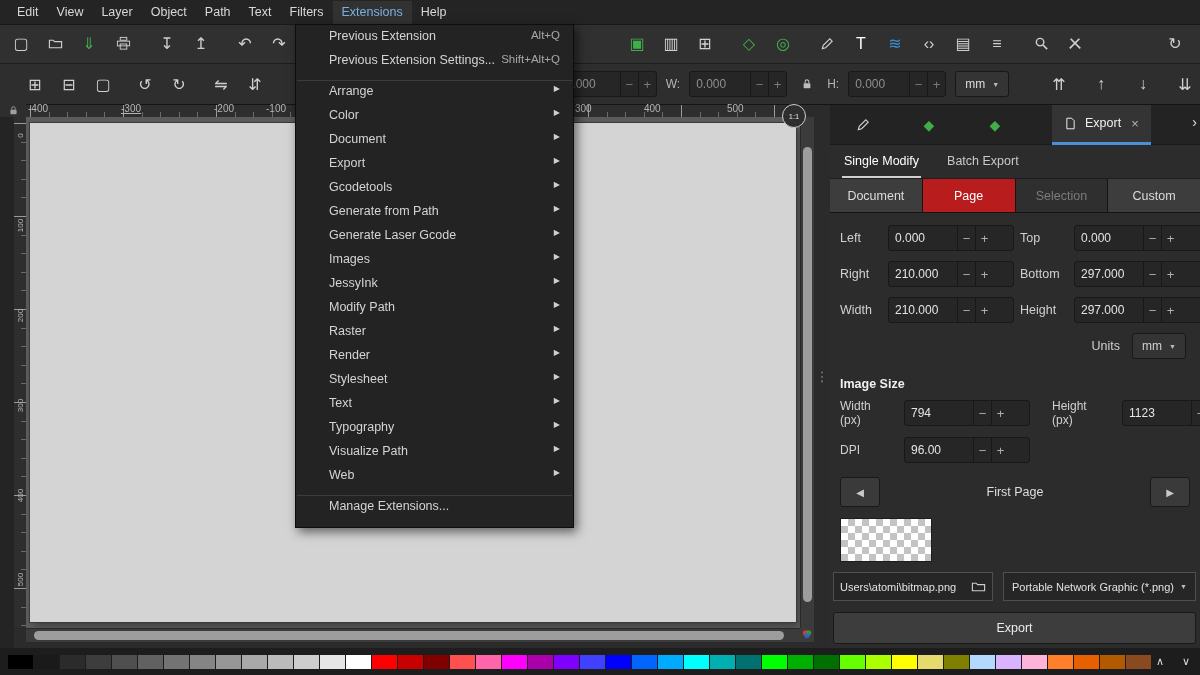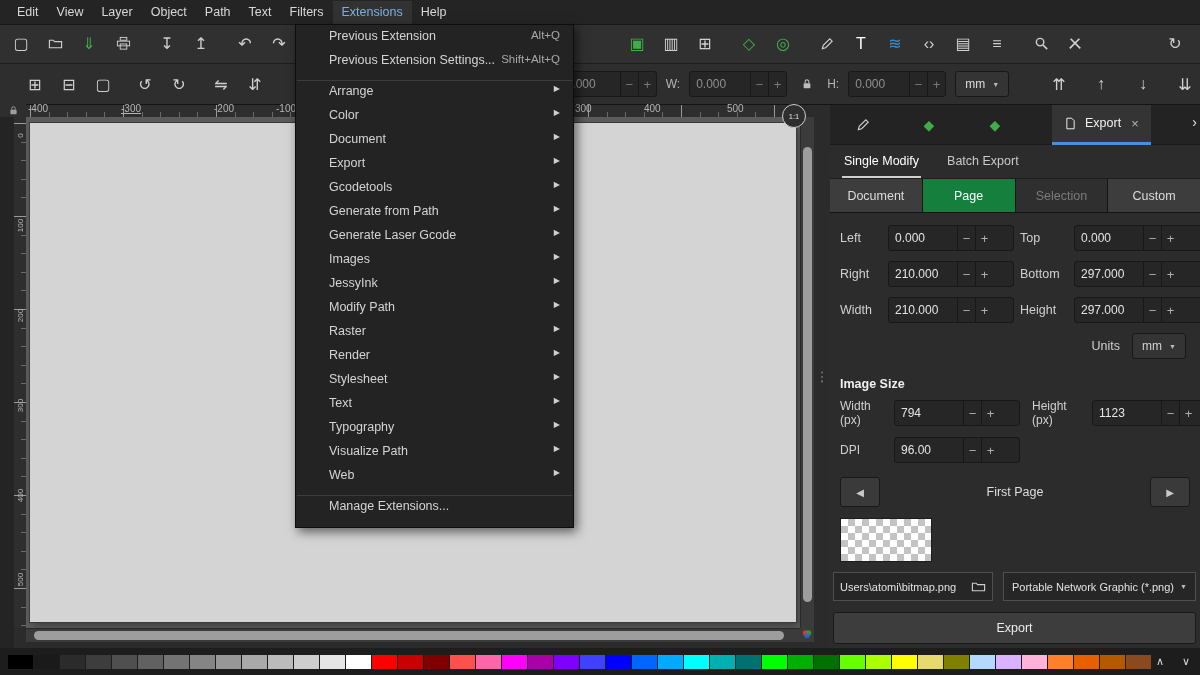--- a/index.html
+++ b/index.html
@@ -81,29 +81,29 @@
   .tab-close{color:#b5b5b5;font-size:13px;margin-left:2px}
   .panel-arrow{position:absolute;right:3px;top:9px;color:#e0e0e0;font-size:14px}
   .mode-tabs{height:34px;display:flex;align-items:stretch;padding-left:12px;gap:24px;background:#2c2c2c;
              border-bottom:1px solid #1e1e1e;font-size:12.5px;box-sizing:border-box}
   .mode-tab{color:#c9c9c9;display:flex;align-items:center;border-bottom:2px solid transparent;padding:0 2px}
   .mode-tab.active{color:#fff;border-bottom-color:#d0d0d0}
   .area-group{display:flex;height:33px;border-bottom:1px solid #141414}
   .area-btn{flex:1;display:flex;align-items:center;justify-content:center;font-size:12.5px;
             background:#3d3d3d;border-right:1px solid #141414;color:#dcdcdc}
   .area-btn:last-child{border-right:none}
-  .area-btn.selected{background:#15803d;color:#fff}
+  .area-btn.selected{background:#b91c1c;color:#fff}
   .area-btn.disabled{background:#2f2f2f;color:#7c7c7c}
   .fields{padding:12px 6px 6px 10px;display:grid;grid-template-columns:42px 126px 48px 132px;
           gap:10px 6px;align-items:center;font-size:12.5px}
   .glabel{color:#d0d0d0}
   .units-row{display:flex;justify-content:flex-end;align-items:center;gap:12px;padding:4px 14px 10px;font-size:12.5px;color:#d0d0d0}
   .size-heading{font-weight:bold;font-size:12.5px;padding:8px 0 8px 10px;color:#efefef}
   .size-grid{padding:0 6px 0 10px;display:grid;grid-template-columns:42px 126px 48px 132px;
-             gap:10px 12px;align-items:center;font-size:12px}
+             gap:10px 22px;align-items:center;font-size:12px}
   .pager{display:flex;align-items:center;padding:14px 10px 0}
   .pager-btn{width:38px;height:28px;background:#3a3a3a;border:1px solid #191919;border-radius:3px;
              display:flex;align-items:center;justify-content:center;color:#c9c9c9;font-size:10px}
   .pager-label{flex:1;text-align:center;font-size:12.5px;color:#dedede}
   .thumb{margin:11px 0 0 10px;width:90px;height:42px;background-color:#fff;
     background-image:linear-gradient(45deg,#c3c3c3 25%,transparent 25%,transparent 75%,#c3c3c3 75%),
                      linear-gradient(45deg,#c3c3c3 25%,transparent 25%,transparent 75%,#c3c3c3 75%);
     background-size:14px 14px;background-position:0 0,7px 7px;border:1px solid #1c1c1c}
   .file-row{display:flex;gap:10px;padding:10px 4px 0 3px}
   .filename-box{width:160px;height:29px;background:#262626;border:1px solid #4f4f4f;display:flex;
@@ -263,21 +263,21 @@
 <div class="corner">
   <span><svg viewBox="0 0 16 16" width="11" height="11">
         <rect x="3.5" y="7" width="9" height="6.5" rx="1" fill="currentColor"></rect>
         <path d="M5.5 7V5a2.5 2.5 0 0 1 5 0v2" fill="none" stroke="currentColor" stroke-width="1.4"></path>
       </svg></span>
 </div>
 <div class="ruler-h" id="ruler-h">
     <span class="rh-label" style="left: 2px;">-400</span>
     <span class="rh-label" style="left: 95px; text-decoration: underline;">-300</span>
     <span class="rh-label" style="left: 188px;">-200</span>
-    <span class="rh-label" style="left: 250px;">-100</span>
+    <span class="rh-label" style="left: 240px;">-100</span>
     <span class="rh-label" style="left: 549px;">300</span>
     <span class="rh-label" style="left: 618px;">400</span>
     <span class="rh-label" style="left: 701px;">500</span>
   </div>
 <div class="ruler-v" id="ruler-v">
     <span class="rv-label" style="top: 14px;">0</span>
     <span class="rv-label" style="top: 104px;">100</span>
     <span class="rv-label" style="top: 194px;">200</span>
     <span class="rv-label" style="top: 284px;">300</span>
     <span class="rv-label" style="top: 374px;">400</span>

